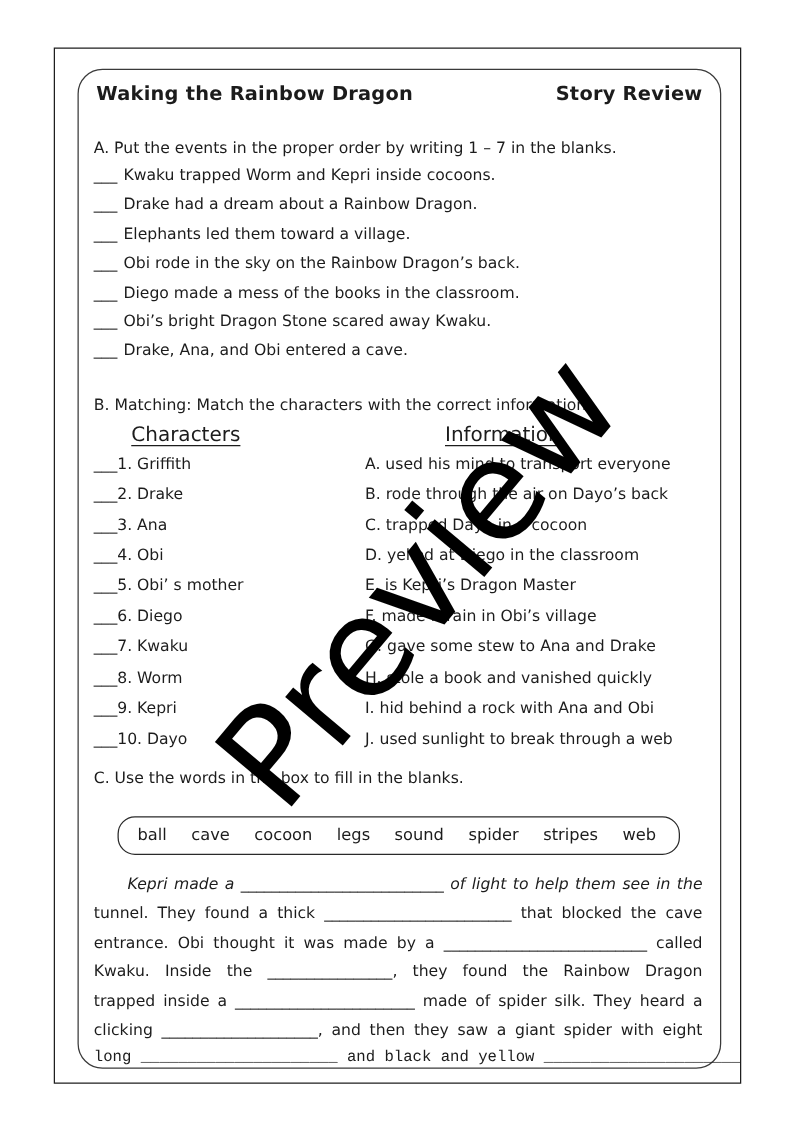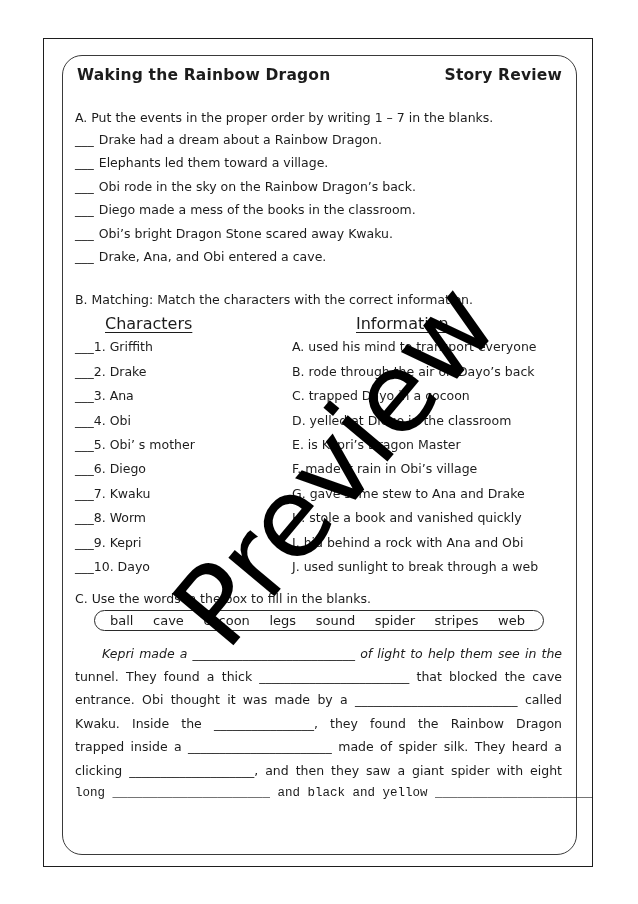--- a/index.html
+++ b/index.html
@@ -28,21 +28,21 @@
   .sec-b-prompt{margin-top:24px;}
   .match-headers{display:flex;margin-top:7px;font-size:16px;}
   .mh-left{width:217px;}
   .mh-left span{margin-left:30px;text-decoration:underline;text-underline-offset:3px;}
   .mh-right span{margin-left:64px;text-decoration:underline;text-underline-offset:3px;}
   .match-rows{margin-top:2px;line-height:24.4px;}
   .match-row{display:flex;}
   .match-left{width:217px;}
   .sec-c-prompt{margin-top:11px;}
   .word-bank{
-    margin-top:4px;margin-left:19px;width:450px;height:21px;box-sizing:border-box;
+    margin-top:24px;margin-left:19px;width:450px;height:31px;box-sizing:border-box;
     border:1.5px solid #2a2a2a;border-radius:14px;
     display:flex;justify-content:space-between;align-items:center;
     padding:0 18px 0 15px;font-size:13px;
   }
   .fill-par{margin-top:11px;line-height:23.4px;width:487px;}
   .fill-line{text-align:justify;text-align-last:justify;white-space:nowrap;}
   .fill-line.first{text-indent:27px;font-style:italic;}
   .fill-line.last{text-align-last:left;font-family:Liberation Mono, monospace;}
   .watermark{
     position:absolute;left:335px;top:465px;z-index:5;
@@ -57,20 +57,21 @@
 <div class="outer-frame">
   <div class="inner-frame">
 
     <div class="header-row">
       <span class="title">Waking the Rainbow Dragon</span>
       <span class="subtitle">Story Review</span>
     </div>
 
     <div class="prompt sec-a-prompt">A. Put the events in the proper order by writing 1 – 7 in the blanks.</div>
     <div class="a-items">
+      <div class="a-item"><span class="blank">___</span><span>Kwaku trapped Worm and Kepri inside cocoons.</span></div>
       <div class="a-item"><span class="blank">___</span><span>Drake had a dream about a Rainbow Dragon.</span></div>
       <div class="a-item"><span class="blank">___</span><span>Elephants led them toward a village.</span></div>
       <div class="a-item"><span class="blank">___</span><span>Obi rode in the sky on the Rainbow Dragon’s back.</span></div>
       <div class="a-item"><span class="blank">___</span><span>Diego made a mess of the books in the classroom.</span></div>
       <div class="a-item"><span class="blank">___</span><span>Obi’s bright Dragon Stone scared away Kwaku.</span></div>
       <div class="a-item"><span class="blank">___</span><span>Drake, Ana, and Obi entered a cave.</span></div>
     </div>
 
     <div class="prompt sec-b-prompt">B. Matching: Match the characters with the correct information.</div>
     <div class="match-headers">

